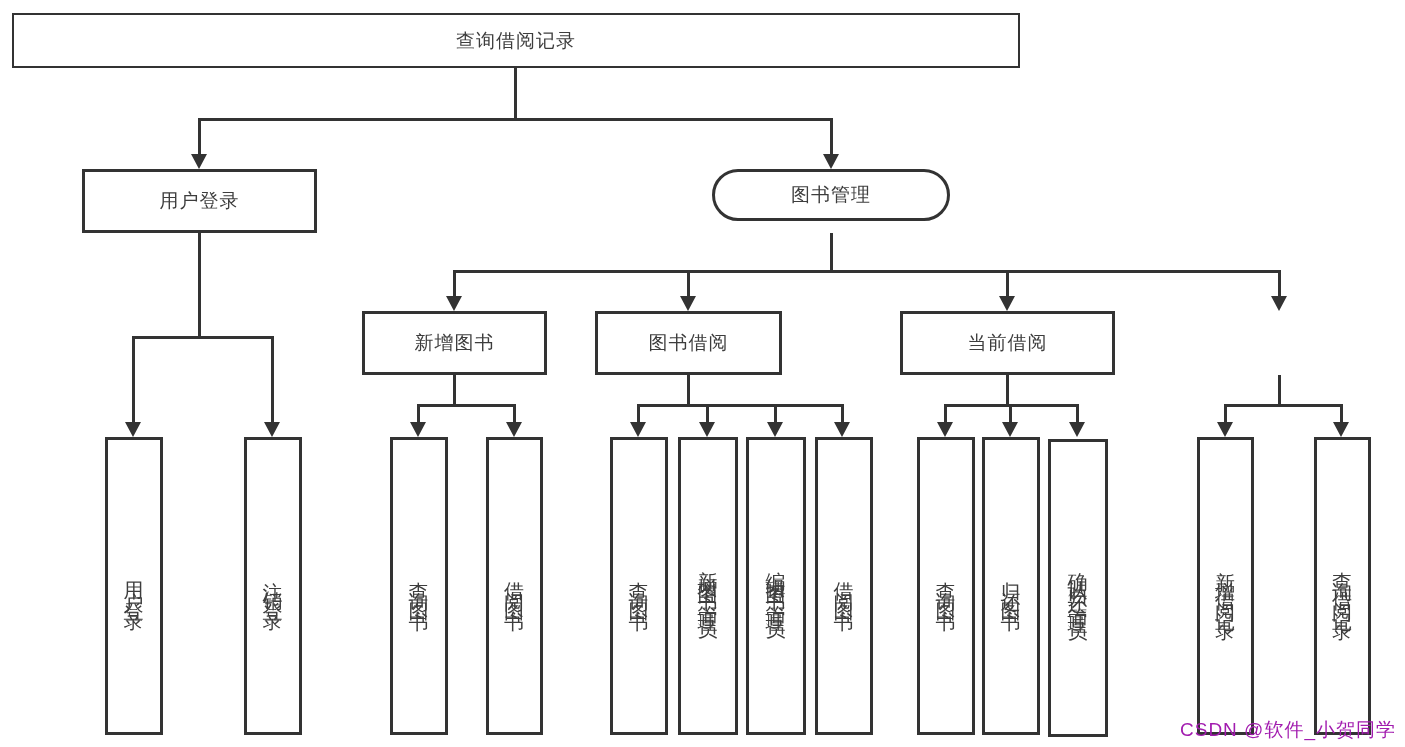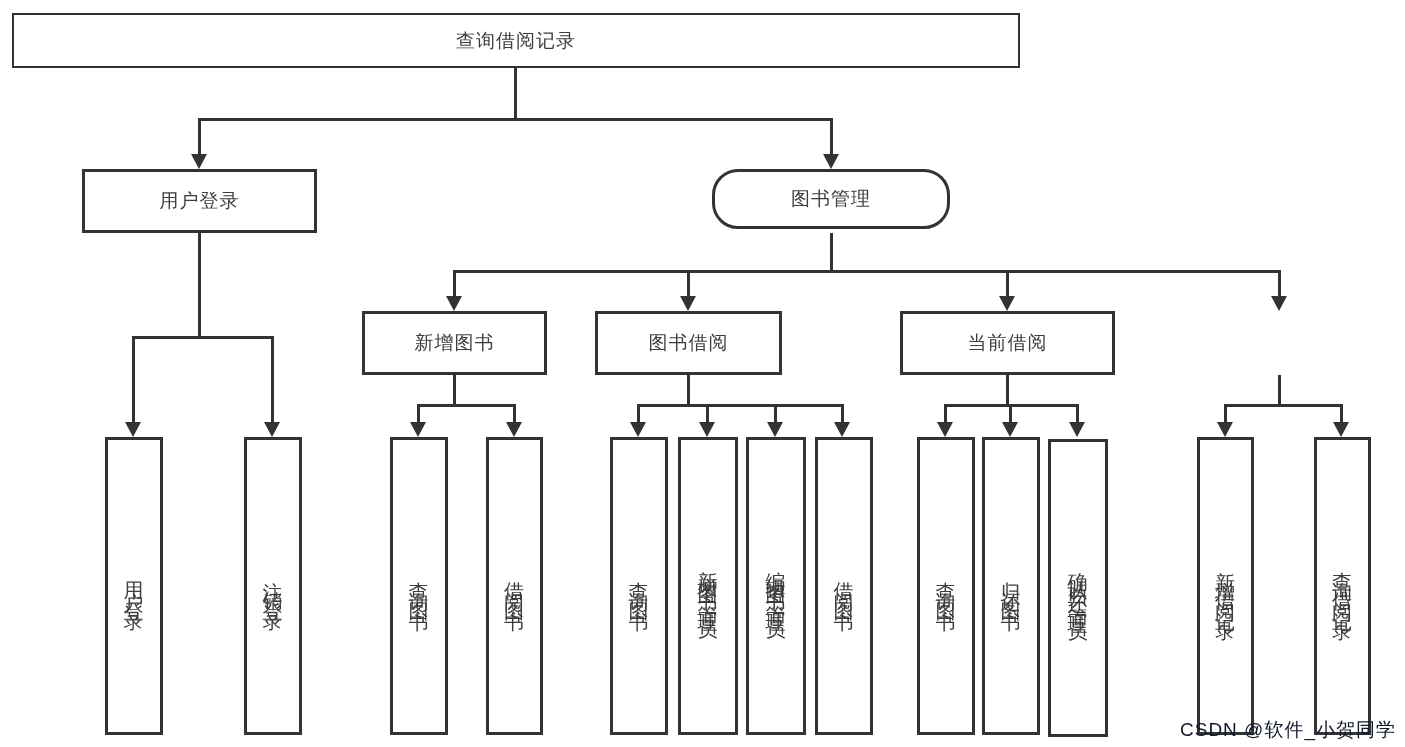--- a/index.html
+++ b/index.html
@@ -22,21 +22,21 @@
     font-size:20px;color:#3d3d3d;letter-spacing:10px;white-space:nowrap;line-height:1;
   }
   .vtext.long{letter-spacing:7px;font-size:20px;}
   .line{position:absolute;background:#333333;}
   .head{
     position:absolute;width:0;height:0;
     border-left:8px solid transparent;border-right:8px solid transparent;
     border-top:15px solid #333333;
   }
   .watermark{
-    position:absolute;left:1180px;top:717px;font-size:19px;color:#0f172a;
+    position:absolute;left:1180px;top:717px;font-size:19px;color:#a21caf;
     letter-spacing:1px;white-space:nowrap;
   }
 </style>
 </head>
 <body>
 
 <div class="stage">
 
   <div class="line" style="left:514px;top:68px;width:3px;height:51px;"></div>
   <div class="line" style="left:198px;top:118px;width:635px;height:3px;"></div>
@@ -97,21 +97,21 @@
   <div class="line" style="left:1340px;top:404px;width:3px;height:20px;"></div>
   <div class="head" style="left:1333px;top:422px;"></div>
 
   <div class="hbox rootbox" style="left:12px;top:13px;width:1008px;height:55px;">
     <span>查询借阅记录</span>
   </div>
 
   <div class="hbox" style="left:82px;top:169px;width:235px;height:64px;">
     <span>用户登录</span>
   </div>
-  <div class="hbox" style="left:712px;top:169px;width:238px;height:60px;border-radius:26px;">
+  <div class="hbox" style="left:712px;top:169px;width:238px;height:52px;border-radius:26px;">
     <span>图书管理</span>
   </div>
 
   <div class="hbox" style="left:362px;top:311px;width:185px;height:64px;">
     <span>新增图书</span>
   </div>
   <div class="hbox" style="left:595px;top:311px;width:187px;height:64px;">
     <span>图书借阅</span>
   </div>
   <div class="hbox" style="left:900px;top:311px;width:215px;height:64px;">

